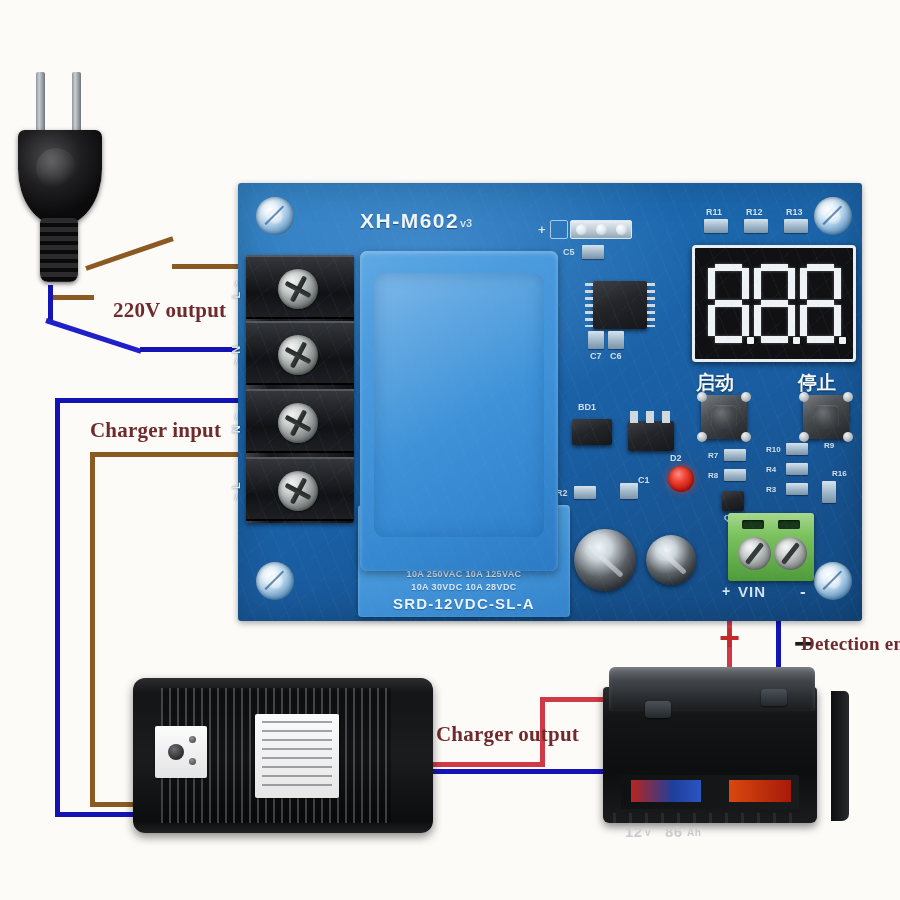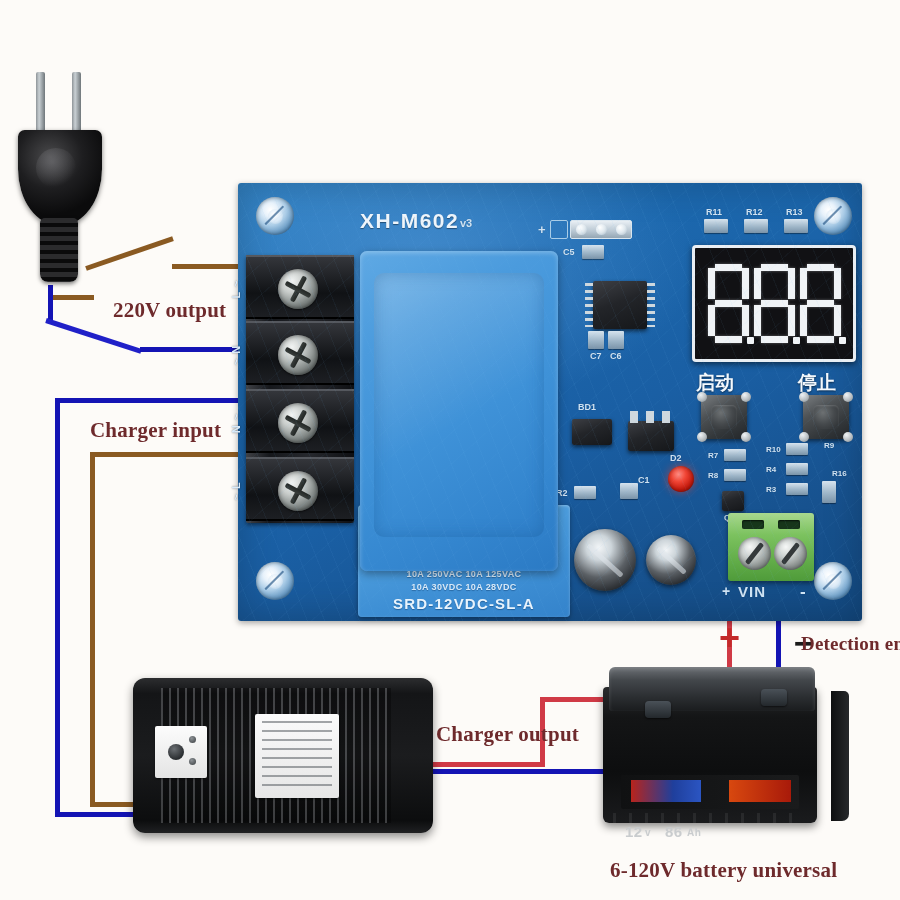--- a/index.html
+++ b/index.html
@@ -598,15 +598,14 @@
     <div class="post" style="left:158px; top:34px;"></div>
   </div>
 
   <div class="plusminus" style="left:719px; top:620px; font-size:36px;">+</div>
   <div class="plusminus pm-dark" style="left:794px; top:626px; font-size:34px;">−</div>
 
   <div class="anno" style="left:113px; top:298px; font-size:21px;">220V output</div>
   <div class="anno" style="left:90px;  top:418px; font-size:21px;">Charger input</div>
   <div class="anno" style="left:436px; top:722px; font-size:21px;">Charger output</div>
   <div class="anno" style="left:801px; top:633px; font-size:19px;">Detection end</div>
-  <div class="anno" style="left:610px; top:858px; font-size:21px;">6-120V battery universal</div>
 
 </div>
 
 </body></html>

